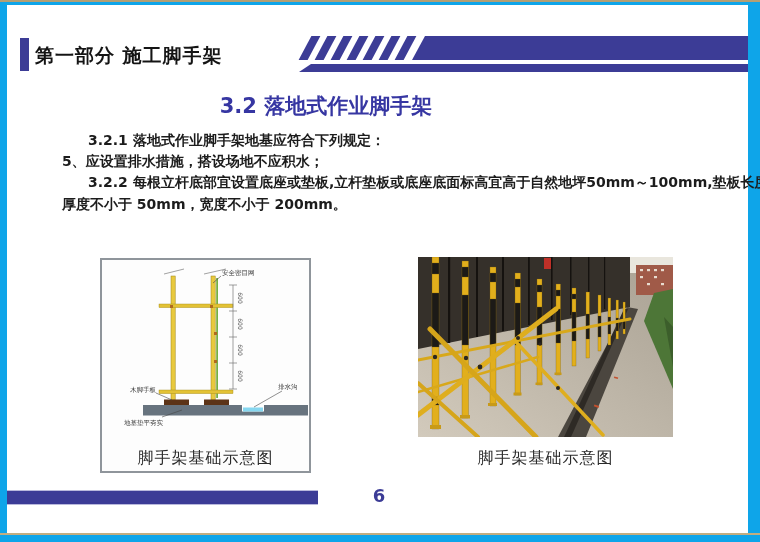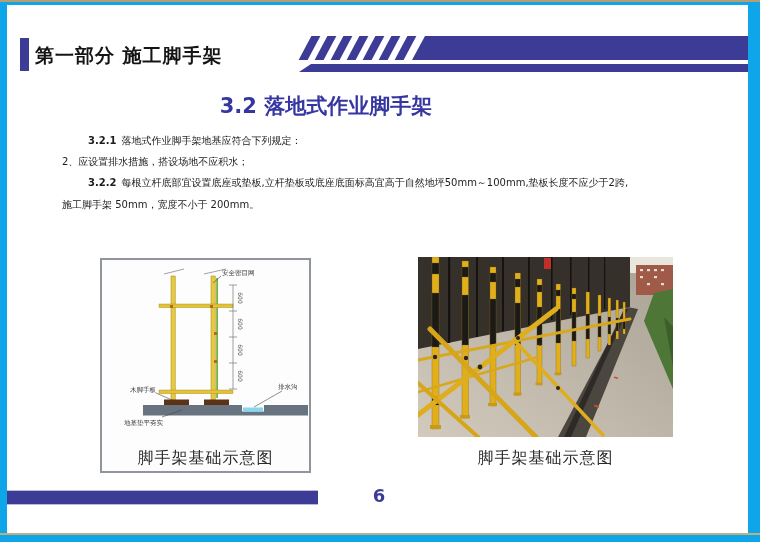--- a/index.html
+++ b/index.html
@@ -16,22 +16,22 @@
   .stripes{position:absolute;left:305px;top:36px;height:24px;display:flex;gap:7px;}
   .stripes i{display:block;width:9px;height:24px;background:#3c3c96;transform:skewX(-28deg);}
   .bar-main{position:absolute;left:412px;top:36px;width:336px;height:24px;background:#3c3c96;
             clip-path:polygon(13px 0,100% 0,100% 100%,0 100%);}
   .bar-thin{position:absolute;left:299px;top:64px;width:449px;height:8px;background:#3c3c96;
             clip-path:polygon(12px 0,100% 0,100% 100%,0 100%);}
 
   
   .heading{position:absolute;left:0;top:92px;width:652px;margin:0;text-align:center;
            font-size:21px;line-height:28px;font-weight:bold;color:#3636a2;}
-  .bodytext{position:absolute;left:62px;top:130px;width:690px;font-size:10px;
-            line-height:21.2px;color:#1c1c1c;}
+  .bodytext{position:absolute;left:62px;top:130px;width:690px;font-size:14px;
+            line-height:21.2px;color:#1c1c1c;font-weight:bold;}
   .bodytext .line{white-space:nowrap;}
   .bodytext .indent{text-indent:26px;}
   .bodytext b{margin-right:5px;}
   .bodytext b:empty{display:none;margin:0;}
 
   
   .fig-diagram{position:absolute;left:100px;top:258px;width:211px;height:215px;
                border:2px solid #8f959b;background:#fdfdfd;box-sizing:border-box;}
   .fig-photo{position:absolute;left:418px;top:257px;width:255px;height:180px;overflow:hidden;}
   .caption{position:absolute;top:448px;margin:0;font-size:16px;color:#2a2a2a;
@@ -66,23 +66,23 @@
       <i></i>
     <i></i>
   </div>
   <div class="bar-main"></div>
   <div class="bar-thin"></div>
 
   <h2 class="heading">3.2 落地式作业脚手架</h2>
 
   <div class="bodytext">
     <div class="line indent"><b>3.2.1</b><span>落地式作业脚手架地基应符合下列规定：</span></div>
-    <div class="line"><span>2、应设置排水措施，搭设场地不应积水；</span></div>
+    <div class="line"><span>5、应设置排水措施，搭设场地不应积水；</span></div>
     <div class="line indent"><b>3.2.2</b><span>每根立杆底部宜设置底座或垫板,立杆垫板或底座底面标高宜高于自然地坪50mm～100mm,垫板长度不应少于2跨,</span></div>
-    <div class="line"><span>施工脚手架 50mm，宽度不小于 200mm。</span></div>
+    <div class="line"><span>厚度不小于 50mm，宽度不小于 200mm。</span></div>
   </div>
 
   <div class="fig-diagram">
     <svg width="207" height="171" viewBox="0 0 207 171">
 
       <g stroke="#8a8a8a" stroke-width="0.8">
         <line x1="62" y1="14" x2="82" y2="9"></line>
           <line x1="102" y1="14" x2="124" y2="9"></line>
       </g>
 

